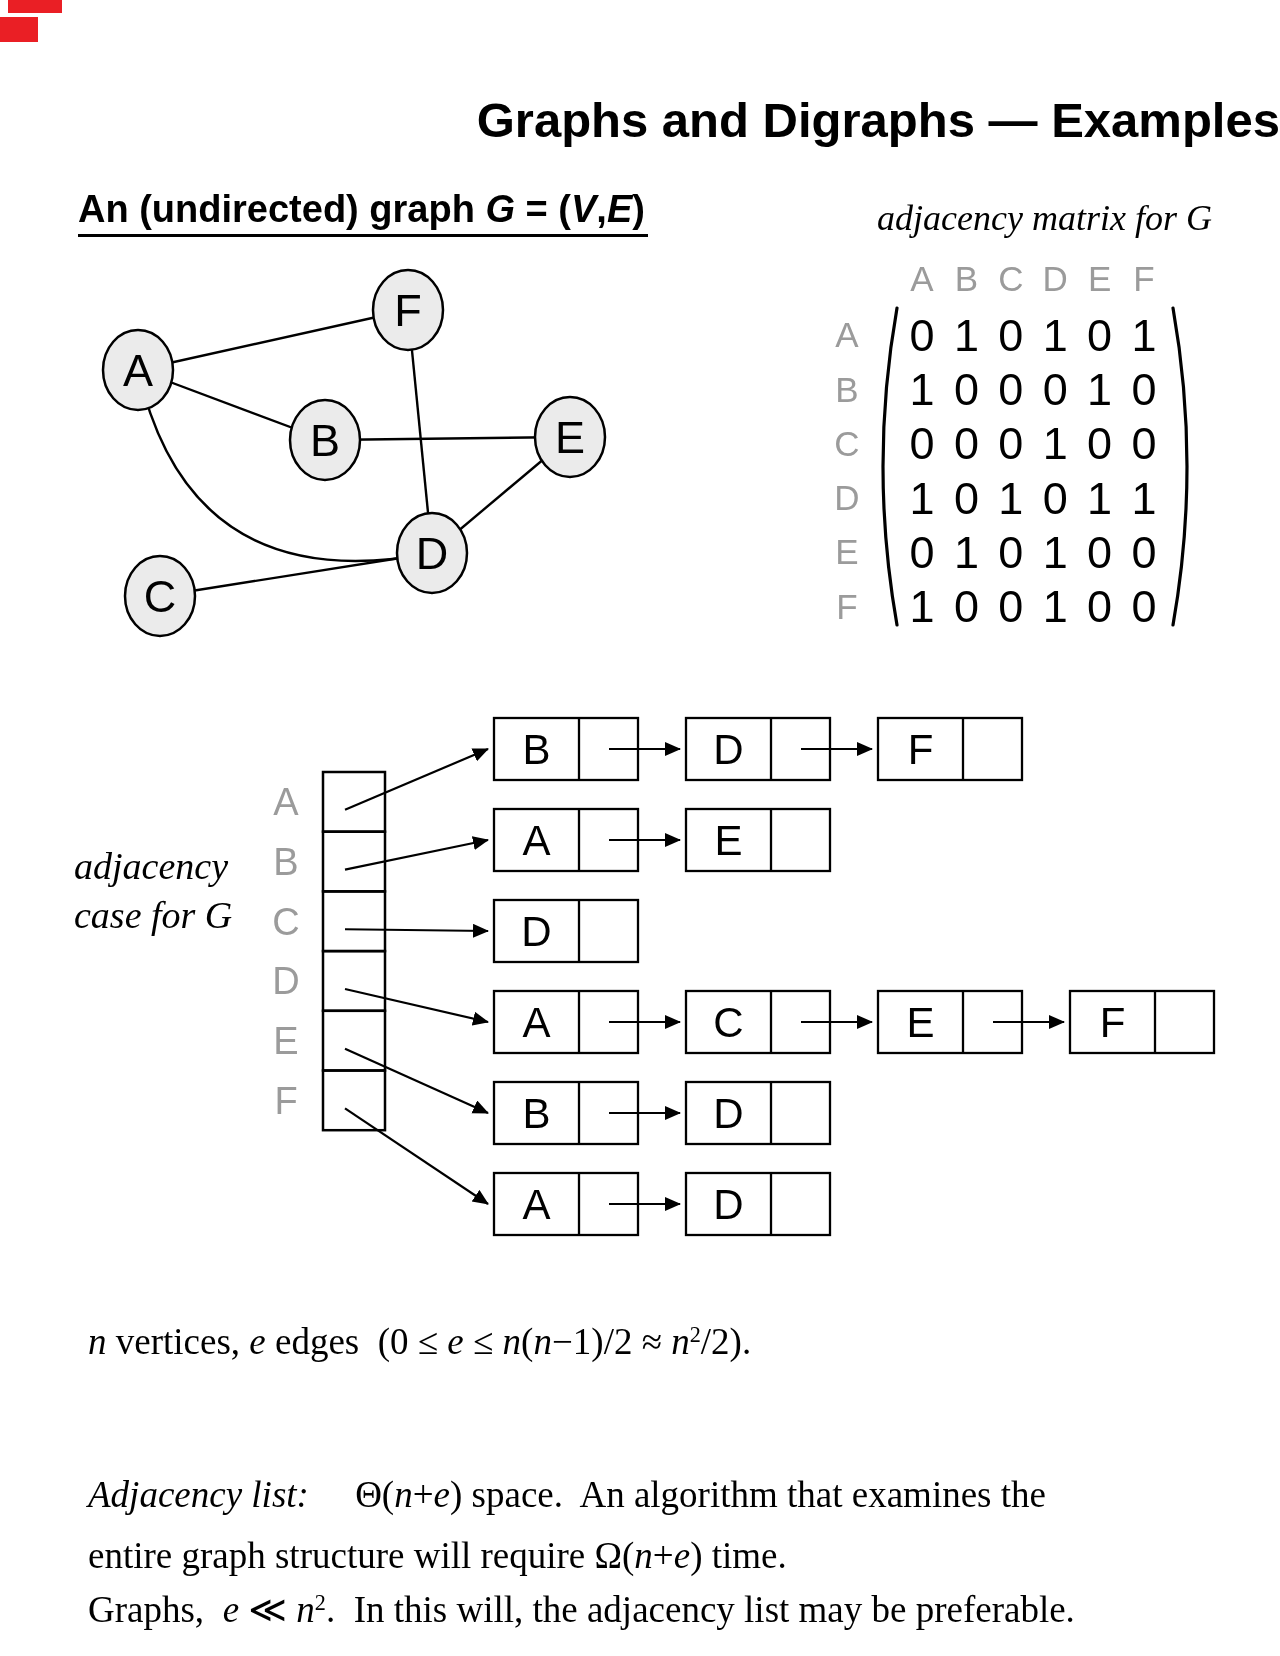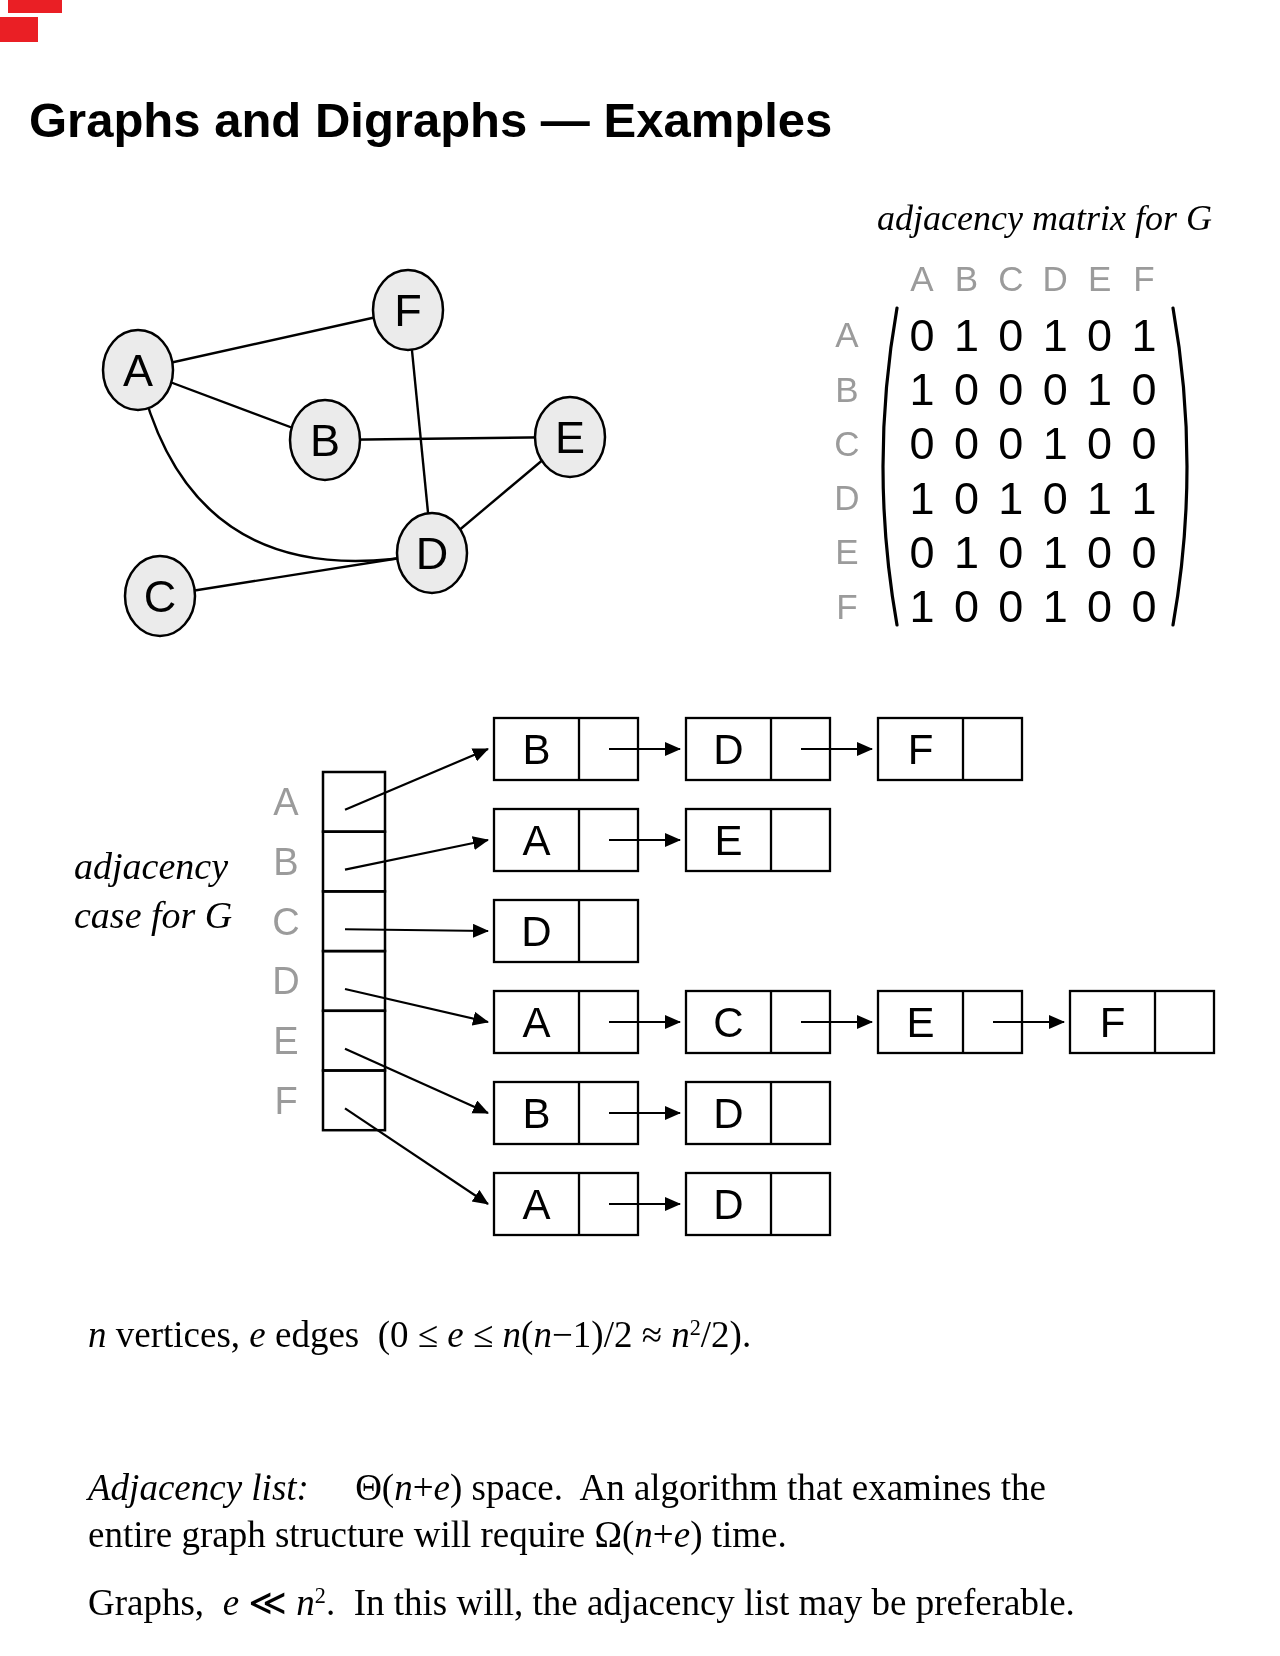--- a/index.html
+++ b/index.html
@@ -1,46 +1,47 @@
 <!DOCTYPE html>
 <html><head>
 <meta charset="utf-8">
 <style>
   html,body{margin:0;padding:0;background:#fff;}
   .page{position:relative;width:1280px;height:1656px;background:#fff;overflow:hidden;
         font-family:"Liberation Sans","DejaVu Sans",sans-serif;color:#000;}
   .red-mark{position:absolute;}
   .red1{left:8px;top:0;width:54px;height:13px;}
   .red2{left:0;top:17px;width:38px;height:25px;}
-  .title{position:absolute;left:0;right:0;top:92px;text-align:left;
-         font-size:49px;font-weight:bold;letter-spacing:0;margin-left:29px;}
+  .title{position:absolute;left:0;right:0;top:92px;text-align:right;
+         font-size:49px;font-weight:bold;letter-spacing:0;}
   .gheading{position:absolute;left:78px;top:188px;font-size:38px;font-weight:bold;
             border-bottom:3px solid #000;padding:0 3px 3px 0;white-space:pre;}
   .mcaption{position:absolute;left:788px;top:197px;width:424px;text-align:right;
             font-family:"Liberation Serif","DejaVu Serif",serif;font-style:italic;font-size:36px;}
   .lcaption{position:absolute;left:74px;top:842px;
             font-family:"Liberation Serif","DejaVu Serif",serif;font-style:italic;
             font-size:38px;line-height:49px;}
   .para{position:absolute;left:88px;width:1160px;
-        font-family:"Liberation Serif","DejaVu Serif",serif;font-size:37px;line-height:47px;
+        font-family:"Liberation Serif","DejaVu Serif",serif;font-size:37px;line-height:61px;
         white-space:pre-wrap;}
   #p1{top:1304px}#p2{top:1359px}#p3{top:1464px}#p4{top:1572px}
   .rt-i{font-style:italic;}
   .rt-sup{font-size:0.6em;vertical-align:0.55em;}
   svg.overlay{position:absolute;left:0;top:0;}
 </style>
 </head>
 <body>
 
 <div class="page">
   <div class="red-mark red1" style="background: rgb(234, 31, 37);"></div>
   <div class="red-mark red2" style="background: rgb(234, 31, 37);"></div>
 
   <div class="title">Graphs and Digraphs — Examples</div>
 
+  <div class="gheading"><span>An (undirected) graph </span><span class="rt-i">G</span><span> = (</span><span class="rt-i">V</span><span>,</span><span class="rt-i">E</span><span>)</span></div>
 
   <div class="mcaption">adjacency matrix for G</div>
 
   <div class="lcaption">
     <div>adjacency</div>
     <div>case for G</div>
   </div>
 
   <svg id="diagram-svg" class="overlay" width="1280" height="1656" viewBox="0 0 1280 1656">
       <defs>

